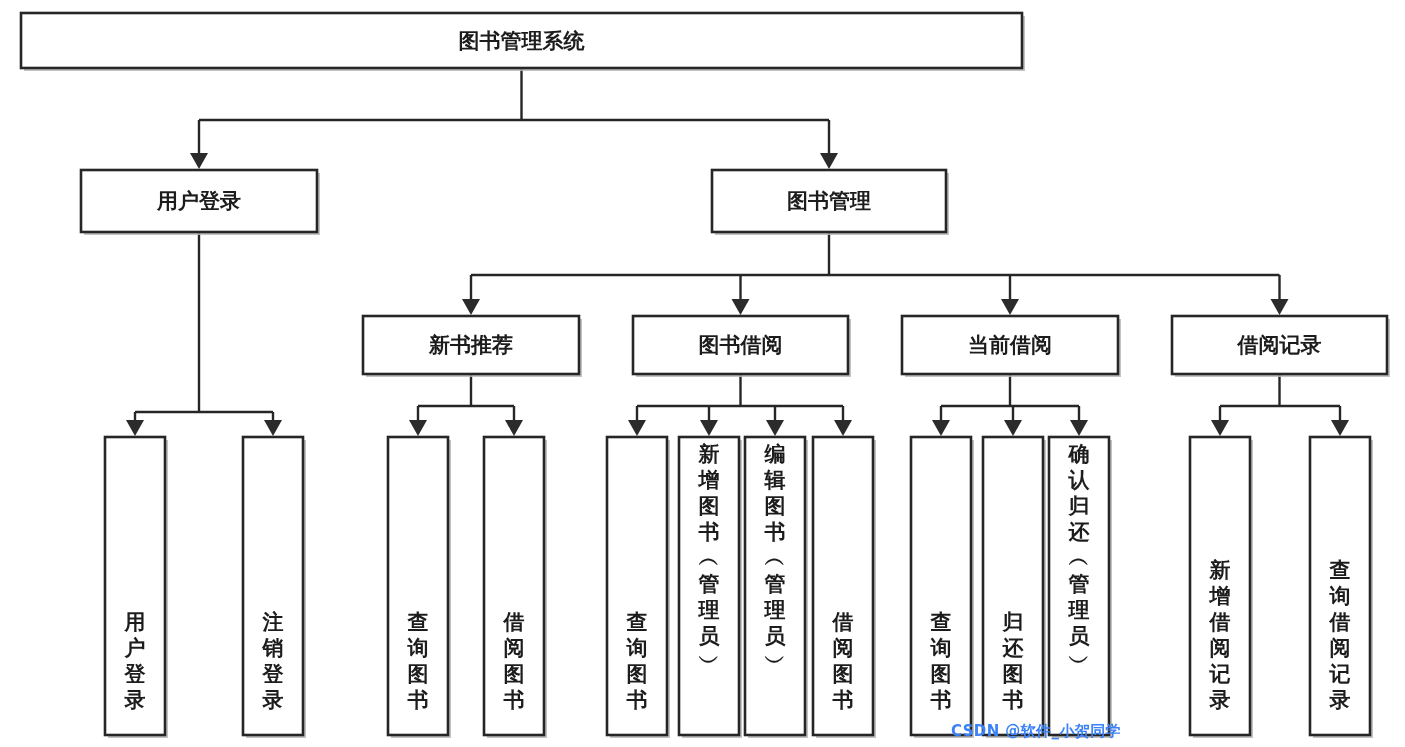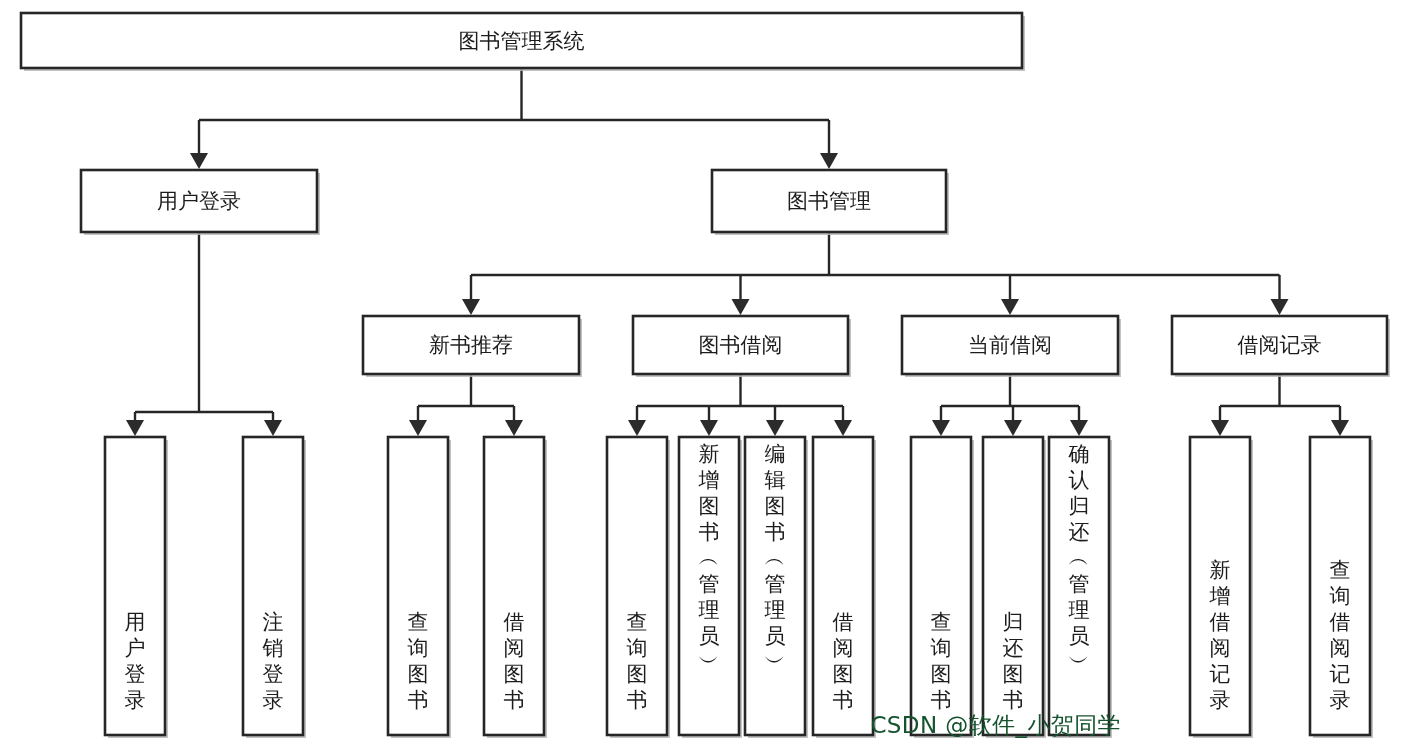--- a/index.html
+++ b/index.html
@@ -12,20 +12,21 @@
     width: 1405px;
     height: 747px;
     font-family: "DejaVu Sans", "Liberation Sans", sans-serif;
     overflow: hidden;
     position: relative;
   }
   #diagram-root {
     position: relative;
     width: 1129px;
     height: 747px;
+    font-weight: bold;
   }
   svg.flowchart {
     display: block;
     width: 1405px;
     height: 747px;
   }
   .node-rect {
     fill: #ffffff;
     stroke: #262626;
     stroke-width: 2.6;
@@ -54,22 +55,22 @@
     font-family: "DejaVu Sans", "Liberation Sans", sans-serif;
     fill: #1c1c1c;
     font-size: 21px;
     text-anchor: middle;
   }
   .watermark-text {
     position: absolute;
     right: 8px;
     bottom: 6px;
     font-family: "DejaVu Sans", "Liberation Sans", sans-serif;
-    font-size: 23px;
-    color: #14532d;
+    font-size: 15px;
+    color: #3b82f6;
     letter-spacing: 0.4px;
     white-space: nowrap;
     user-select: none;
   }
 </style>
 </head>
 <body>
 
 <div id="diagram-root">
 

